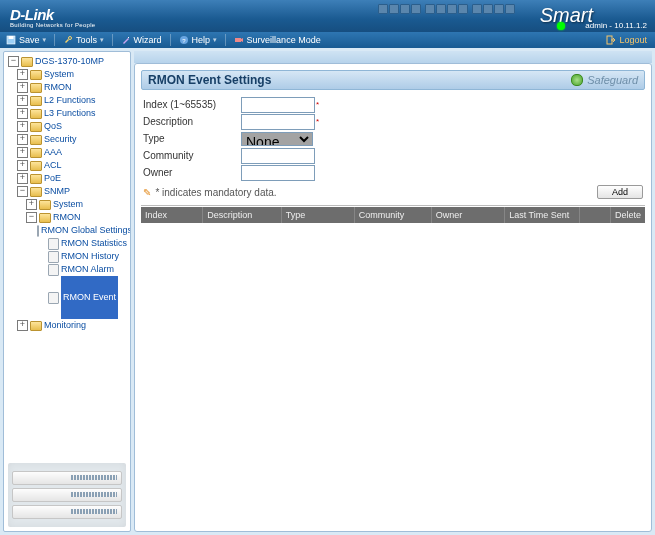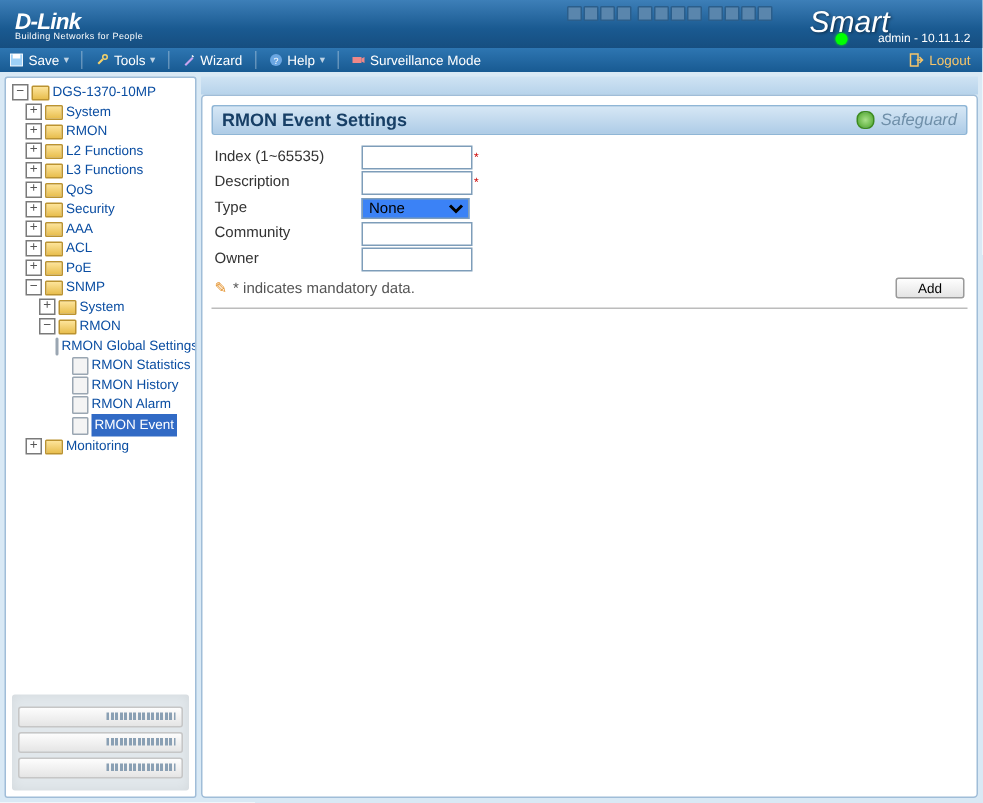--- a/index.html
+++ b/index.html
@@ -23,37 +23,37 @@
 .tree{flex:1;padding:3px 2px;font-size:9px;overflow:auto}
 .tree ul{list-style:none;margin:0;padding:0 0 0 9px}
 .tree>ul{padding-left:2px}
 .tree li{white-space:nowrap;line-height:13px}
 .node{display:flex;align-items:center;gap:2px;cursor:pointer}
 .pm{width:9px;height:9px;border:1px solid #7a7a7a;background:#fff;font-size:9px;line-height:7px;text-align:center;color:#555;display:inline-block}
 .sp{width:11px;display:inline-block}
 .fold{width:10px;height:8px;background:linear-gradient(#fde49a,#e8be4e);border:1px solid #bb9330;border-radius:1px;display:inline-block}
 .file{width:9px;height:10px;background:#f4f4f4;border:1px solid #9aa6b2;border-radius:1px;display:inline-block}
 .lbl{color:#0b4ea2}
-.sel .lbl{background:#316ac5;color:#fff;padding:1px 2px}
+.sel .lbl{background:#316ac5;color:#fff;padding:15px 2px}
 .devimg{height:56px;margin:4px;background:#e1e7eb;border-radius:2px;display:flex;flex-direction:column;justify-content:center;gap:3px;padding:4px;box-shadow:inset 0 0 8px rgba(0,0,0,.06)}
 .stack{height:12px;background:linear-gradient(#fdfdfd,#e5e5e5);border:1px solid #c6c6c6;border-radius:2px;position:relative}
 .stack::after{content:"";position:absolute;right:4px;top:3px;width:46px;height:5px;background:repeating-linear-gradient(90deg,#8aa0b4 0 2px,transparent 2px 3px)}
 .main{flex:1;margin:3px 3px 3px 0;display:flex;flex-direction:column}
 .tabs{height:12px;background:linear-gradient(#cfe3f3,#b7d3eb)}
 .panel{flex:1;background:#fff;border:1px solid #a0bdd8;border-radius:3px;padding:6px;display:flex;flex-direction:column}
 .titlebar{height:18px;background:linear-gradient(#d6e7f5,#aeccE7);border:1px solid #8fb6d6;border-radius:2px;display:flex;align-items:center;padding:0 6px;margin-bottom:6px}
 .titlebar .t{font-size:12px;color:#173f66;font-weight:bold}
 .safeg{margin-left:auto;display:flex;align-items:center;gap:4px;color:#6f8fa9;font-style:italic;font-size:11px}
 .safeg .ic{width:10px;height:10px;border-radius:5px;background:radial-gradient(#a8e08a,#4aa32a);border:1px solid #3c8a20}
 .form{padding:0 2px}
 .frow{display:flex;align-items:center;height:17px}
 .flab{width:98px;color:#333}
 .finput{width:68px;height:12px;border:1px solid #7e9db9;background:#fff;font-size:9px}
 .finput.w{width:68px}
-.fsel{width:72px;height:14px;border:1px solid #7e9db9;font-size:10px;background:#3b82f6}
+.fsel{width:72px;height:14px;border:1px solid #7e9db9;font-size:14px;background:#a3a3a3}
 .mk{color:#c00;font-size:8px;margin-left:1px}
 .hint{display:flex;align-items:center;gap:4px;margin-top:4px}
 .hint .pen{color:#e28a1d;font-size:10px}
 .hint .tx{color:#555}
 .addbtn{margin-left:auto;width:46px;height:14px;background:linear-gradient(#fefefe,#e4e4e4);border:1px solid #9a9a9a;border-radius:2px;font-size:9px;cursor:pointer}
 .divider{height:1px;background:#bcbcbc;margin:6px 0 1px}
 .grid{width:100%;border-collapse:collapse;font-size:9px}
 .grid th{background:#6d6d6d;color:#eee;font-weight:normal;text-align:left;padding:2px 4px;border-right:1px solid #868686;height:12px}
 .grid th:last-child{border-right:none}
 </style>
@@ -344,15 +344,29 @@
         </div>
         <div class="hint">
           <span class="pen">✎</span>
           <span class="tx">* indicates mandatory data.</span>
           <button class="addbtn">Add</button>
         </div>
       </div>
 
       <div class="divider"></div>
 
+      <table class="grid">
+        <thead>
+            <tr>
+          <th style="width:56px">Index</th>
+          <th style="width:72px">Description</th>
+          <th style="width:68px">Type</th>
+          <th style="width:70px">Community</th>
+          <th style="width:68px">Owner</th>
+          <th style="width:70px">Last Time Sent</th>
+          <th style="width:24px"></th>
+          <th>Delete</th>
+        </tr>
+          </thead>
+      </table>
     </div>
   </div>
 </div>
 
 </body></html>

